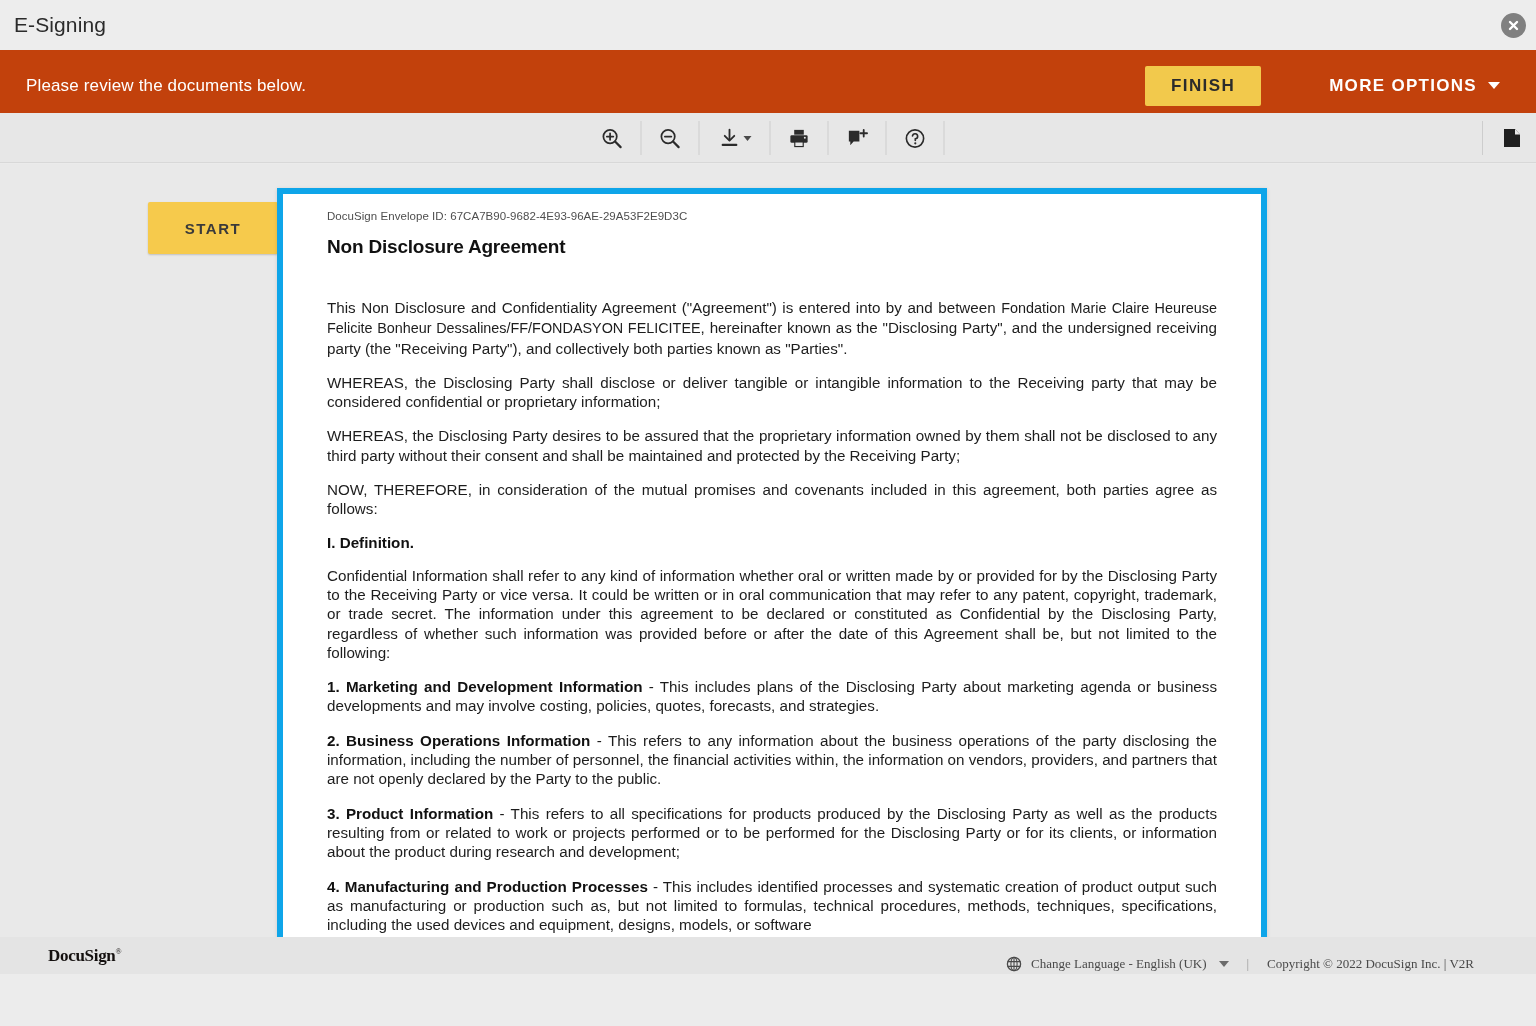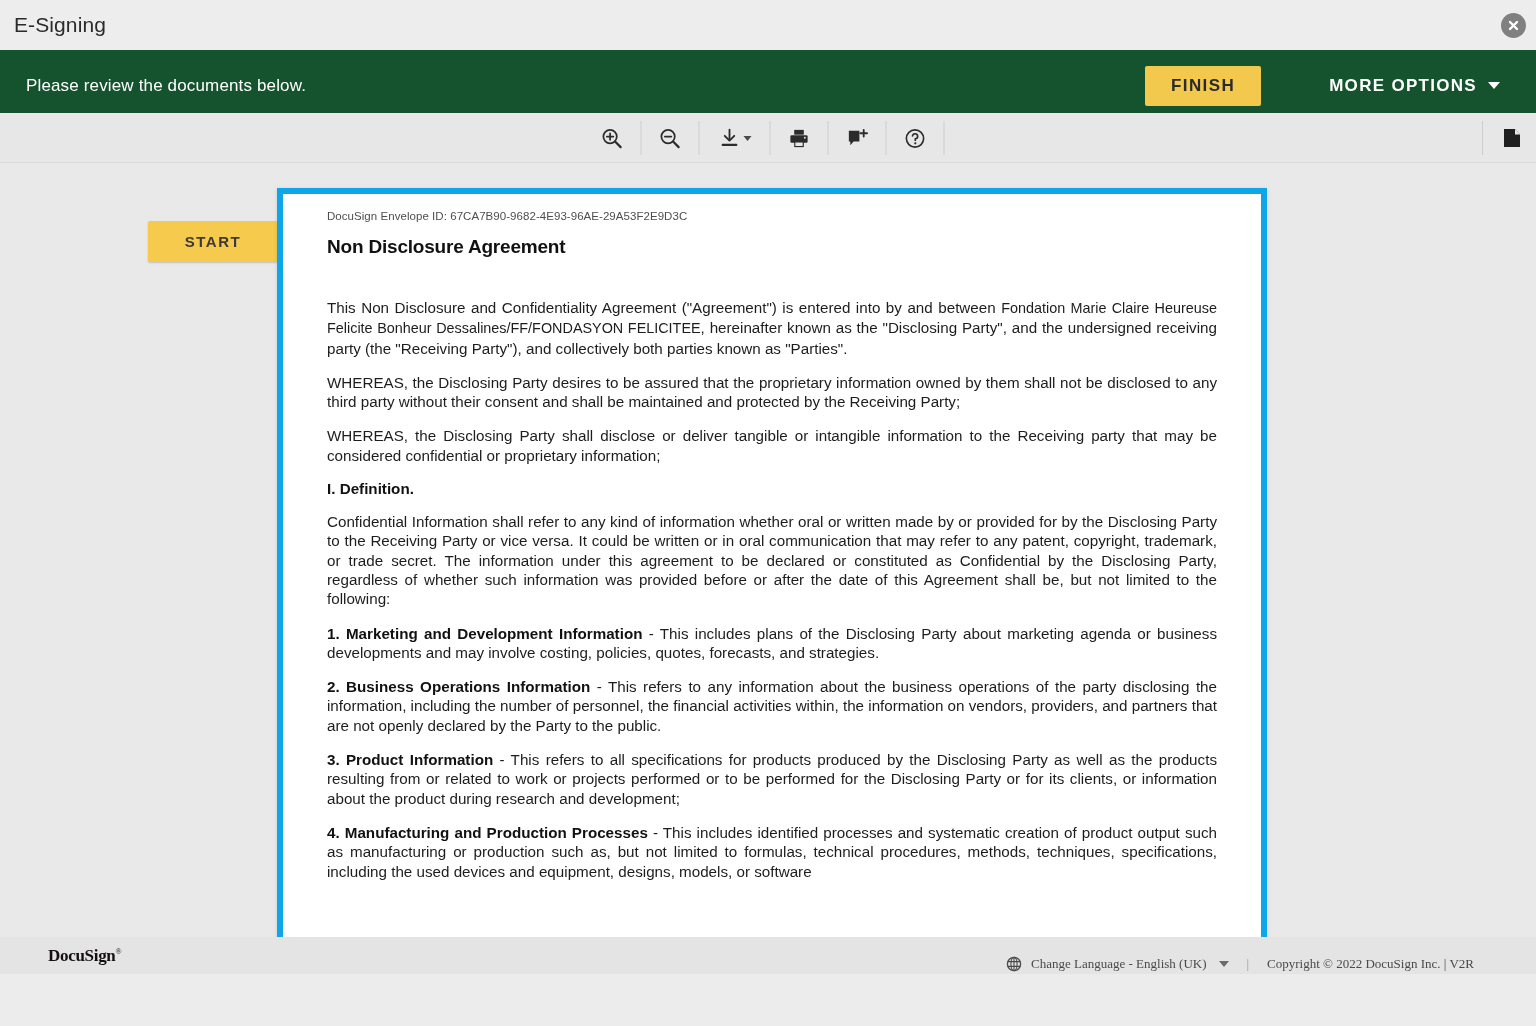--- a/index.html
+++ b/index.html
@@ -26,21 +26,21 @@
     width: 25px; height: 25px; border-radius: 50%;
     background: #808080;
     display: flex; align-items: center; justify-content: center;
     cursor: pointer;
   }
   .close-btn svg { display: block; }
 
   
   .actionbar {
     position: absolute; top: 50px; left: 0; width: 1536px; height: 71px;
-    background: #14532d;
+    background: #c2410c;
     display: flex; align-items: center;
   }
   .actionbar-msg {
     margin-left: 26px; color: #ffffff;
     font-size: 17px; font-weight: 400; letter-spacing: .15px;
   }
   .actionbar-right {
     margin-left: auto; display: flex; align-items: center; height: 100%; gap: 28px;
   }
   .finish-btn {
@@ -96,22 +96,22 @@
     display: flex; align-items: center;
   }
 
   
   .viewer {
     position: absolute; top: 164px; left: 0; width: 1536px; height: 773px;
     background: #e9e9e9;
     overflow: hidden;
   }
   .start-btn {
-    position: absolute; left: 148px; top: 57px;
-    width: 130px; height: 41px;
+    position: absolute; left: 148px; top: 38px;
+    width: 130px; height: 52px;
     background: #f6ca4c; color: #3a3a3a;
     border: none; cursor: pointer;
     font-family: "Liberation Sans", sans-serif;
     font-size: 15px; font-weight: 700; letter-spacing: 1.5px;
     border-radius: 2px;
     box-shadow: 0 1px 2px rgba(0,0,0,.18);
   }
 
   .page {
     position: absolute; left: 277px; top: 24px;
@@ -284,22 +284,23 @@
 <div class="viewer">
 
   <button class="start-btn">START</button>
 
   <div class="page">
     <div class="envelope-id">DocuSign Envelope ID: 67CA7B90-9682-4E93-96AE-29A53F2E9D3C</div>
     <div class="doc-title">Non Disclosure Agreement</div>
 
     <p class="doc-p"><span>This Non Disclosure and Confidentiality Agreement ("Agreement") is entered into by and between </span><span class="party-name">Fondation Marie Claire Heureuse Felicite Bonheur Dessalines/FF/FONDASYON FELICITEE</span><span>, hereinafter known as the "Disclosing Party", and the undersigned receiving party (the "Receiving Party"), and collectively both parties known as "Parties".</span></p>
 
+    <p class="doc-p">WHEREAS, the Disclosing Party shall disclose or deliver tangible or intangible information to the Receiving party that may be considered confidential or proprietary information;</p>
     <p class="doc-p">WHEREAS, the Disclosing Party desires to be assured that the proprietary information owned by them shall not be disclosed to any third party without their consent and shall be maintained and protected by the Receiving Party;</p>
-    <p class="doc-p">WHEREAS, the Disclosing Party shall disclose or deliver tangible or intangible information to the Receiving party that may be considered confidential or proprietary information;</p>
+    <p class="doc-p">NOW, THEREFORE, in consideration of the mutual promises and covenants included in this agreement, both parties agree as follows:</p>
     <div class="doc-h">I. Definition.</div>
     <p class="doc-p">Confidential Information shall refer to any kind of information whether oral or written made by or provided for by the Disclosing Party to the Receiving Party or vice versa. It could be written or in oral communication that may refer to any patent, copyright, trademark, or trade secret. The information under this agreement to be declared or constituted as Confidential by the Disclosing Party, regardless of whether such information was provided before or after the date of this Agreement shall be, but not limited to the following:</p>
 
     <p class="doc-p"><b>1. Marketing and Development Information</b><span> - This includes plans of the Disclosing Party about marketing agenda or business developments and may involve costing, policies, quotes, forecasts, and strategies.</span></p>
     <p class="doc-p"><b>2. Business Operations Information</b><span> - This refers to any information about the business operations of the party disclosing the information, including the number of personnel, the financial activities within, the information on vendors, providers, and partners that are not openly declared by the Party to the public.</span></p>
     <p class="doc-p"><b>3. Product Information</b><span> - This refers to all specifications for products produced by the Disclosing Party as well as the products resulting from or related to work or projects performed or to be performed for the Disclosing Party or for its clients, or information about the product during research and development;</span></p>
     <p class="doc-p last"><b>4. Manufacturing and Production Processes</b><span> - This includes identified processes and systematic creation of product output such as manufacturing or production such as, but not limited to formulas, technical procedures, methods, techniques, specifications, including the used devices and equipment, designs, models, or software</span></p>
   </div>
 </div>
 

